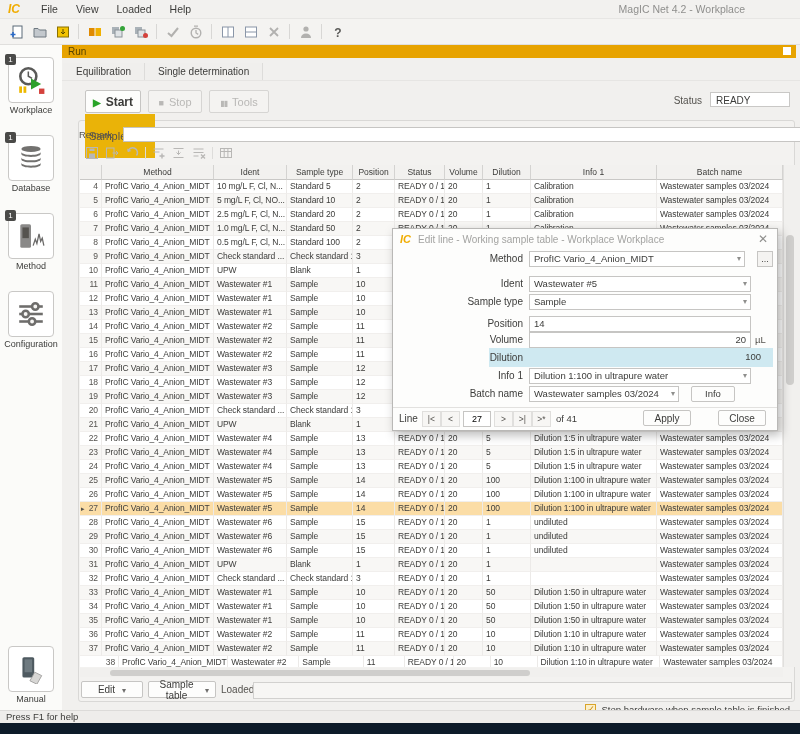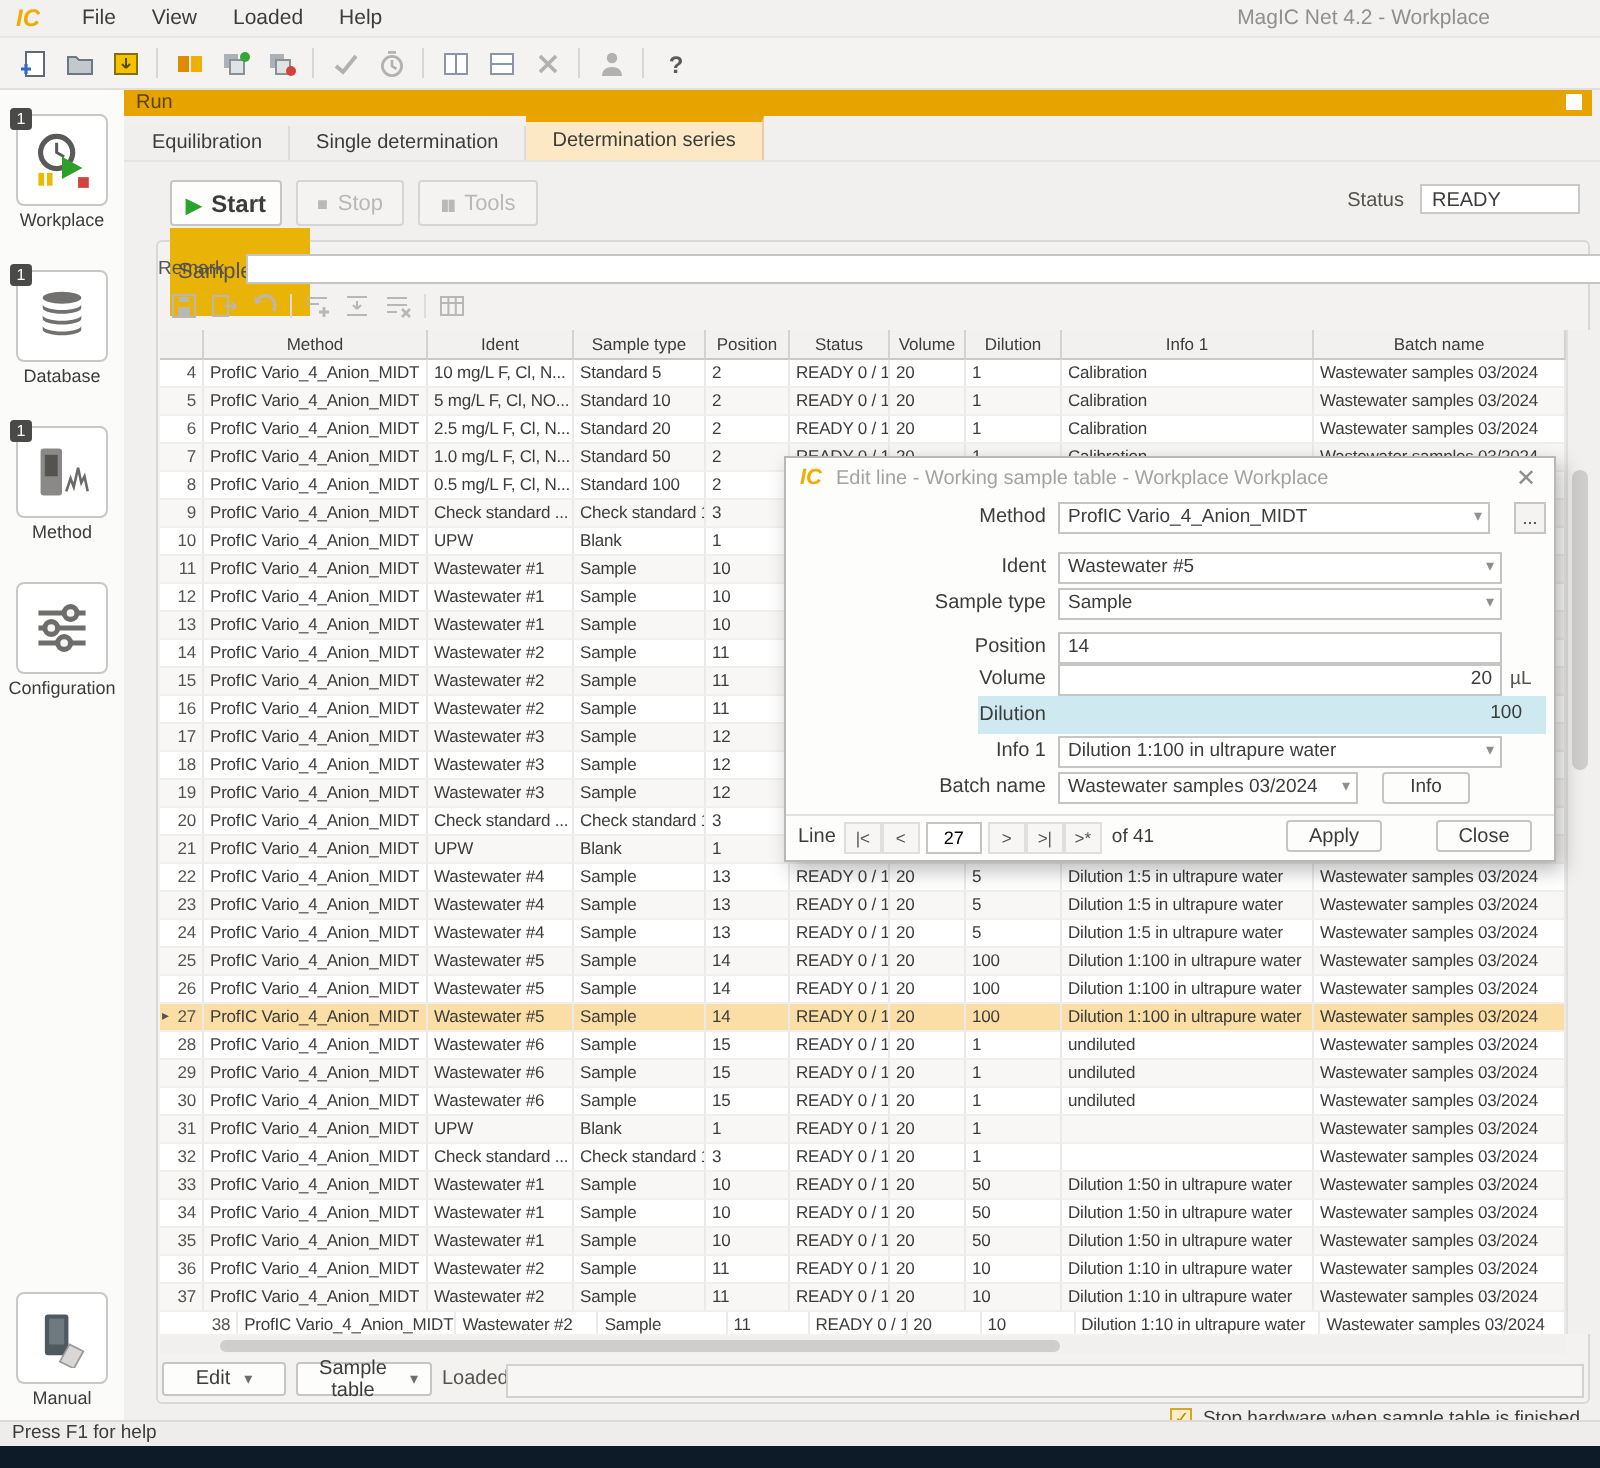--- a/index.html
+++ b/index.html
@@ -291,21 +291,20 @@
   </div>
 
 <div class="main">
   <div class="runbar">
     <span>Run</span>
     <span class="runbar-box"></span>
   </div>
   <div class="tabs" id="tabs">
       <div class="tab">Equilibration</div>
       <div class="tab">Single determination</div>
-      <div class="tab active">Determination series</div>
     </div>
 
   <div class="content">
     <button class="btn start-btn">
       <span class="play-ic"></span>
       <span>Start</span>
     </button>
     <button class="btn disabled stop-btn">
       <span class="stop-ic"></span>
       <span>Stop</span>

